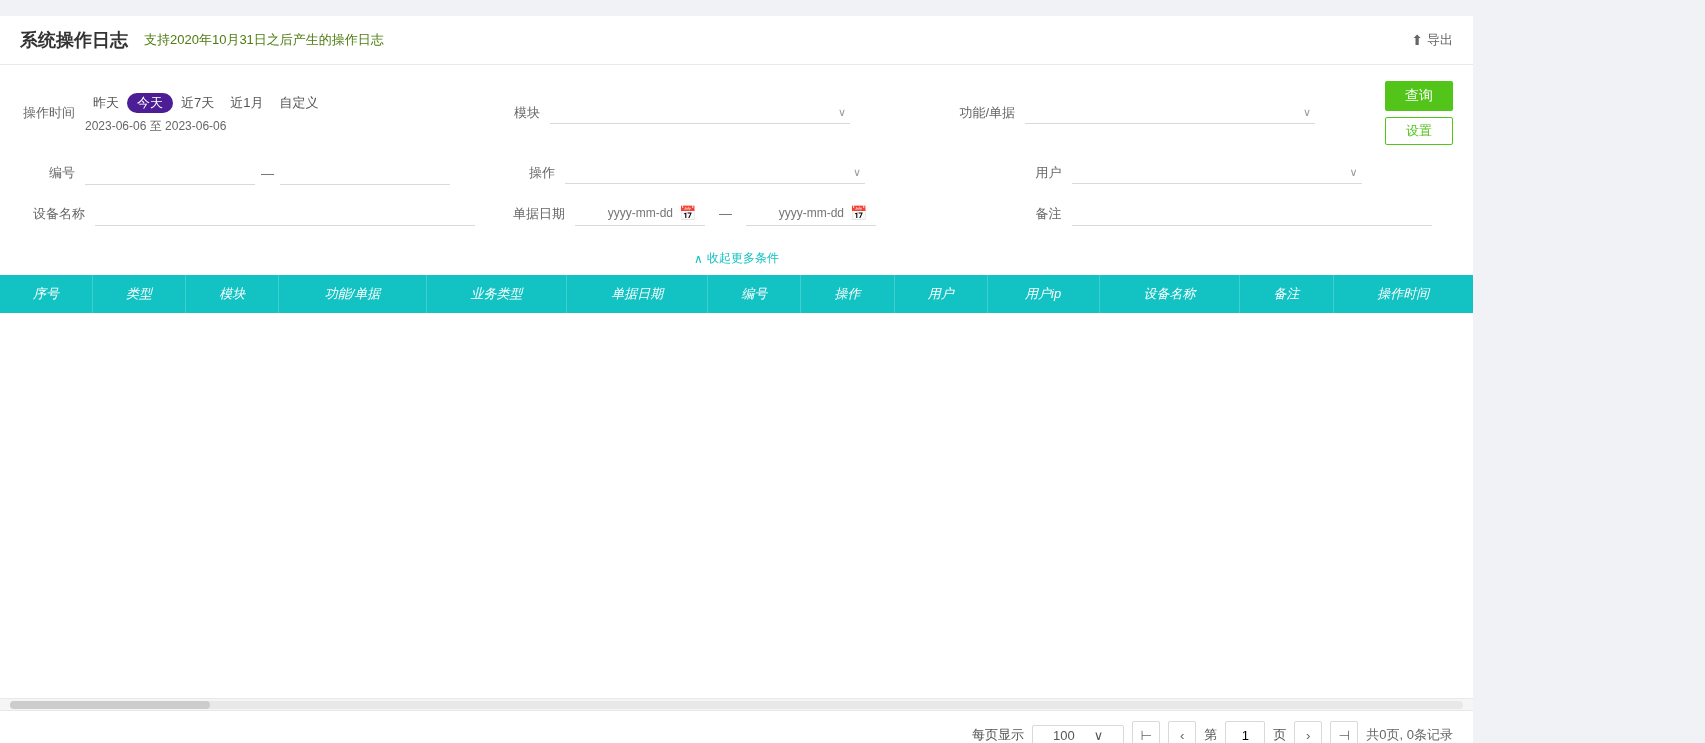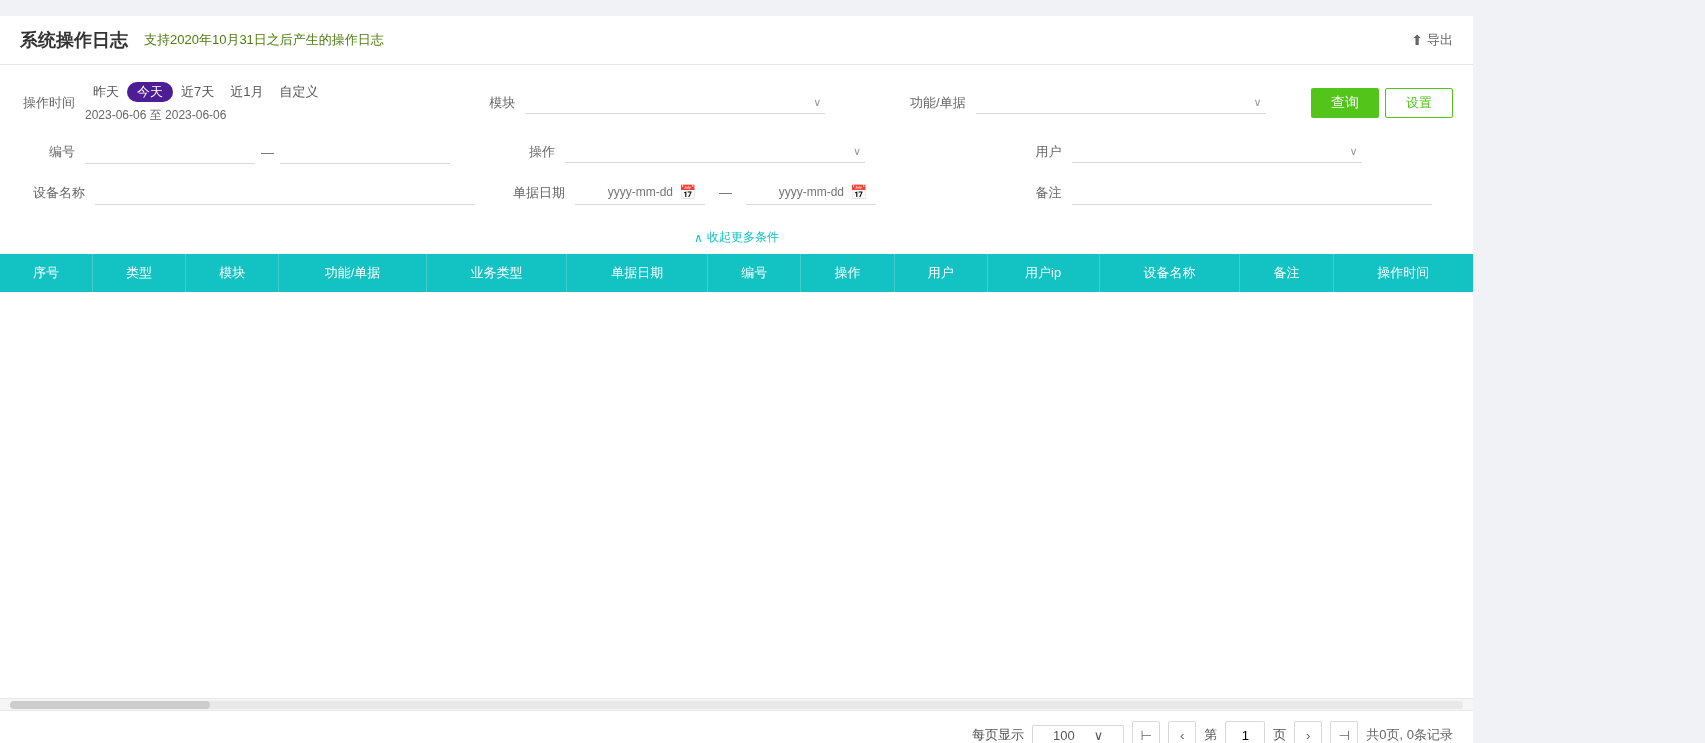--- a/index.html
+++ b/index.html
@@ -28,29 +28,29 @@
     .date-picker-wrapper { display: flex; align-items: center; gap: 8px; }
     .date-input { border-bottom: 1px solid #d9d9d9; padding: 4px 8px; display: flex; align-items: center; gap: 6px; min-width: 130px; }
     .date-input input { border: none; outline: none; font-size: 12px; color: #bbb; width: 90px; background: transparent; text-align: right; }
     .calendar-icon { color: #13c2c2; font-size: 14px; cursor: pointer; }
 
     
     .collapse-row { display: flex; justify-content: center; padding: 8px 0; margin-top: 4px; }
     .collapse-btn { color: #13c2c2; font-size: 12px; cursor: pointer; display: flex; align-items: center; gap: 4px; }
 
     
-    .action-btns { display: flex; flex-direction: row; gap: 6px; }
+    .action-btns { display: flex; flex-direction: column; gap: 6px; }
     .btn-query { background: #52c41a; color: #fff; border: none; padding: 6px 20px; border-radius: 2px; cursor: pointer; font-size: 14px; font-weight: 500; }
     .btn-settings { background: #fff; color: #52c41a; border: 1px solid #52c41a; padding: 4px 20px; border-radius: 2px; cursor: pointer; font-size: 13px; }
 
     
     .table-wrapper { background: #fff; flex: 1; overflow: auto; }
     table { width: 100%; border-collapse: collapse; }
     thead tr { background: #13c2c2; }
-    thead th { color: #fff; font-weight: 500; font-size: 13px; padding: 10px 12px; text-align: center; white-space: nowrap; border-right: 1px solid rgba(255,255,255,0.2); }
+    thead th { color: #fff; font-weight: 500; font-size: 13px; padding: 10px 12px; text-align: center; white-space: nowrap; border-right: 1px solid rgba(255,255,255,0.2); font-style: italic; }
     thead th:last-child { border-right: none; }
 
     
     .pagination-bar { background: #fff; border-top: 1px solid #e8e8e8; padding: 10px 20px; display: flex; justify-content: flex-end; align-items: center; gap: 8px; font-size: 13px; color: #555; }
     .page-size-select { border: 1px solid #d9d9d9; border-radius: 2px; padding: 2px 20px; display: flex; align-items: center; gap: 19px; cursor: pointer; }
     .page-nav-btn { width: 28px; height: 28px; border: 1px solid #d9d9d9; border-radius: 2px; display: flex; align-items: center; justify-content: center; cursor: pointer; color: #666; background: #fff; }
     .page-input { border: 1px solid #d9d9d9; border-radius: 2px; width: 40px; height: 28px; text-align: center; outline: none; font-size: 13px; }
     .total-info { color: #666; }
 
     

